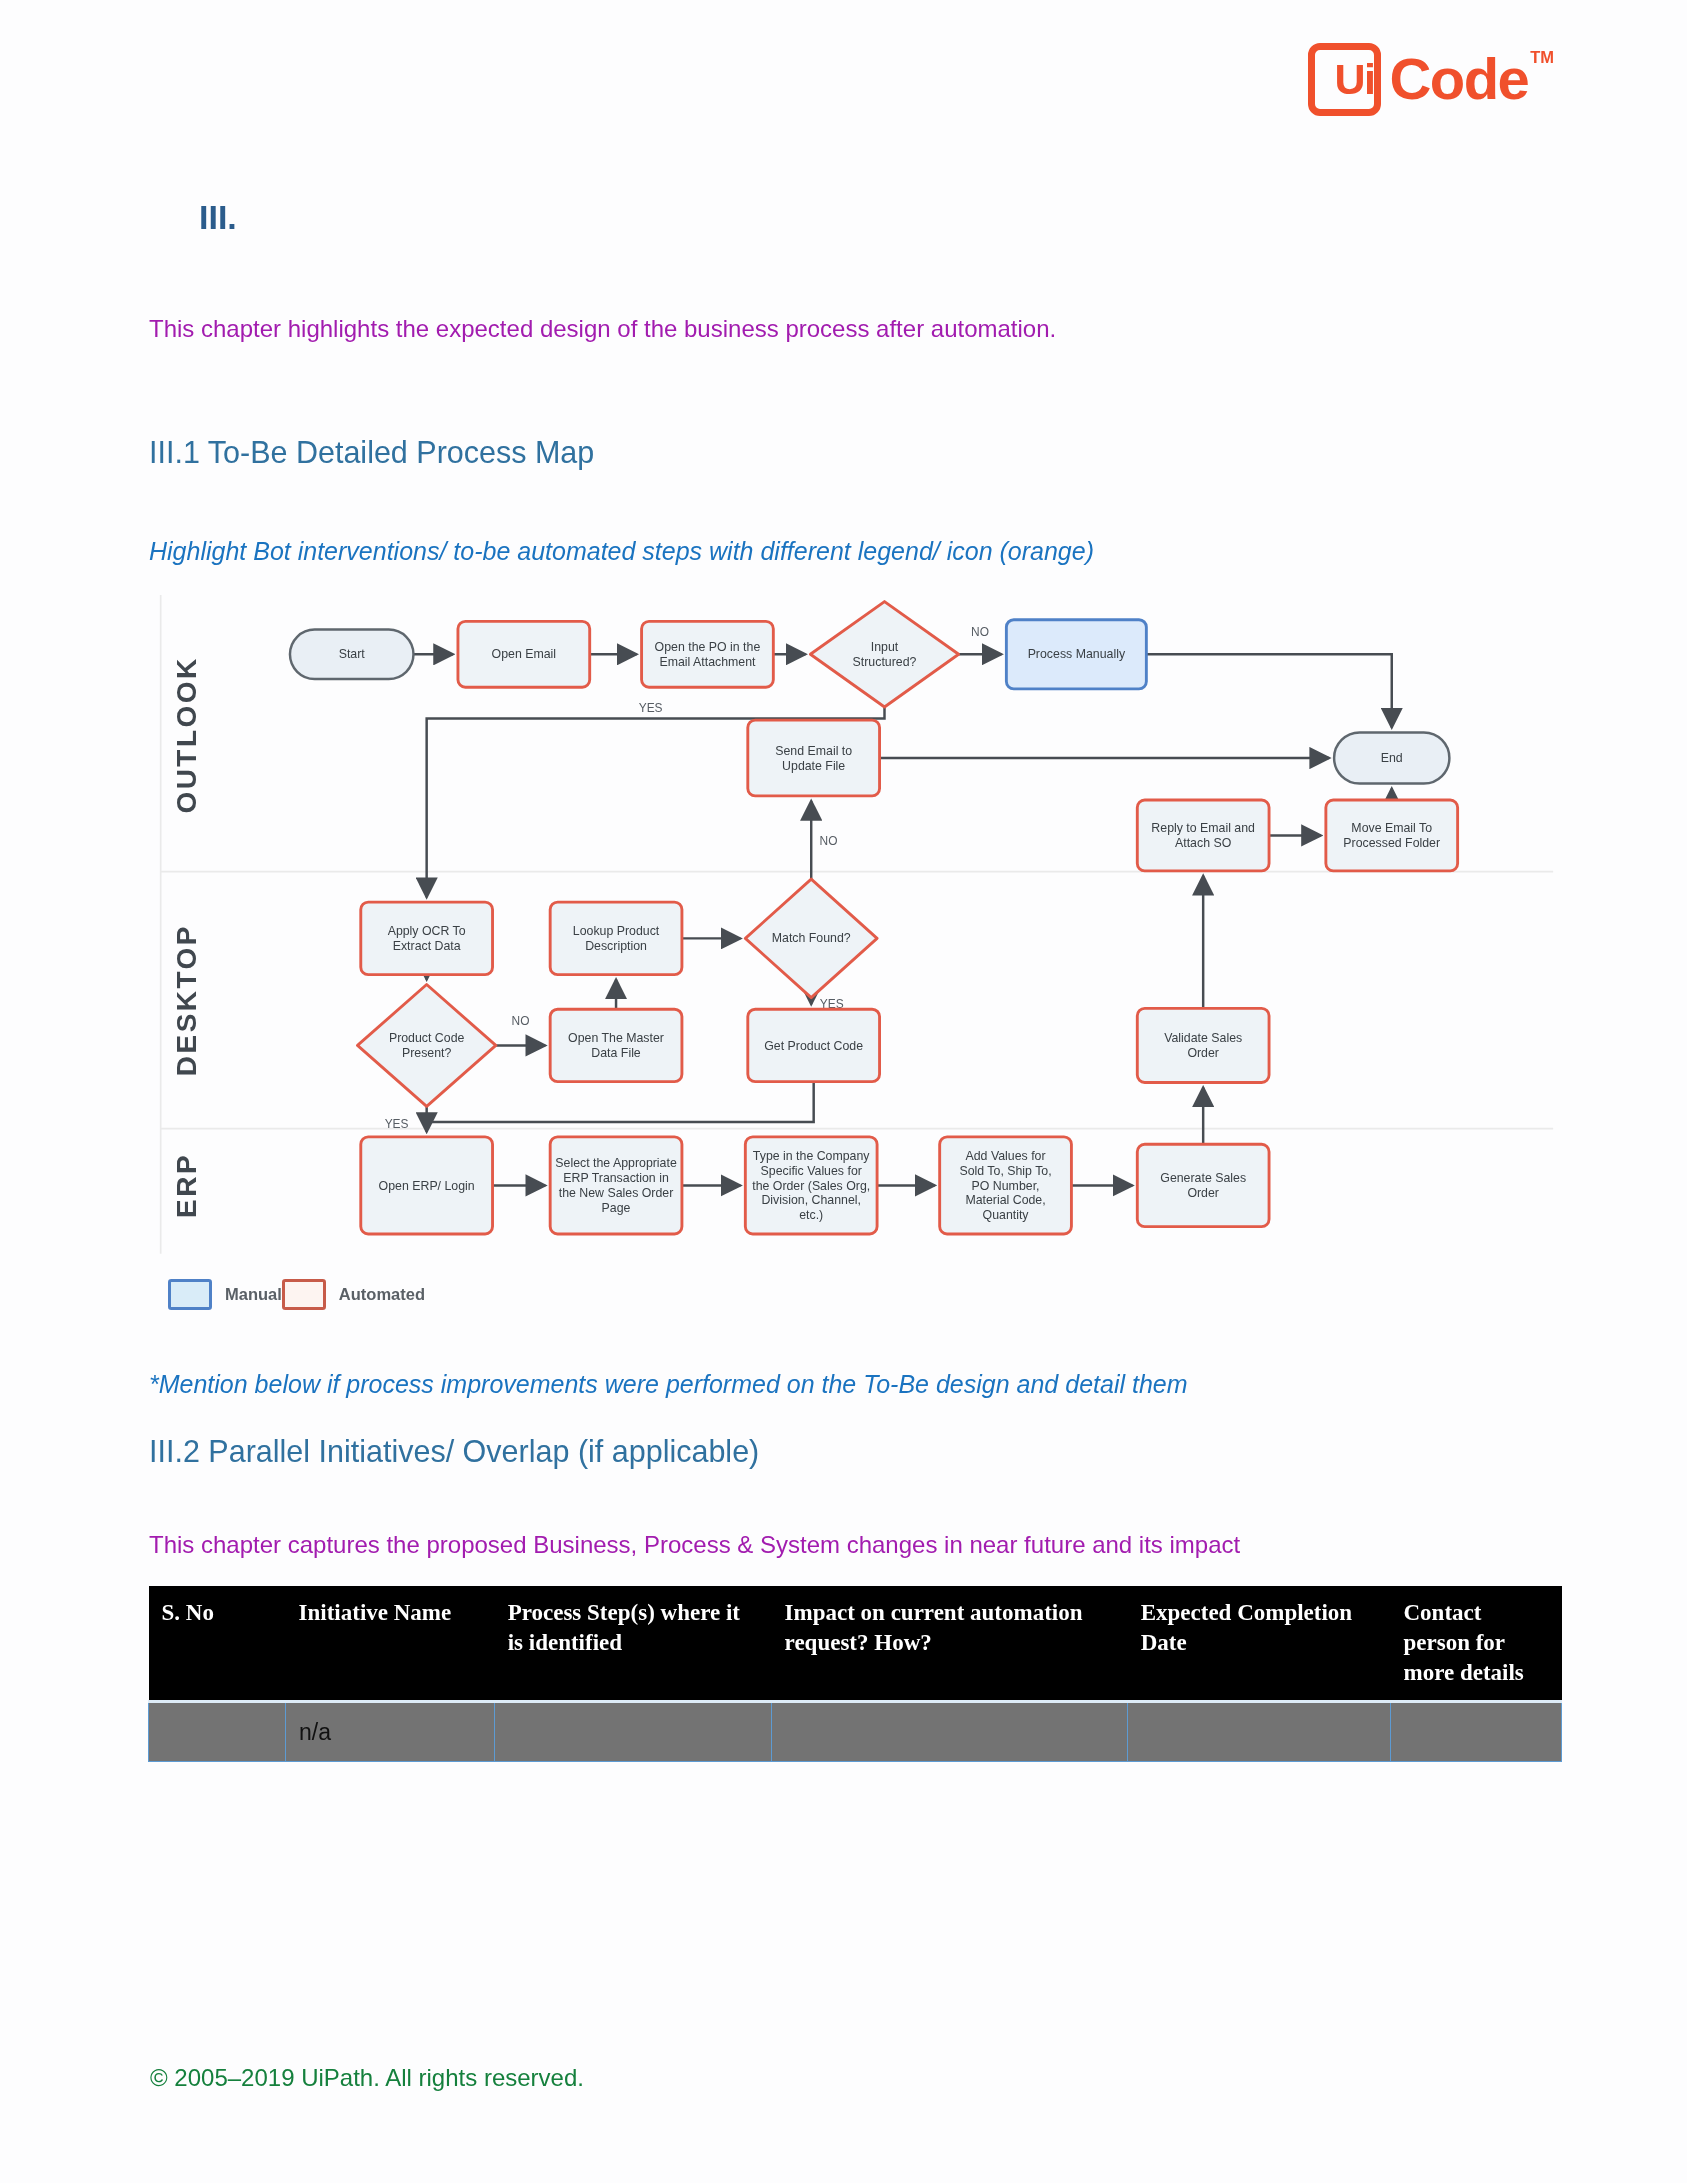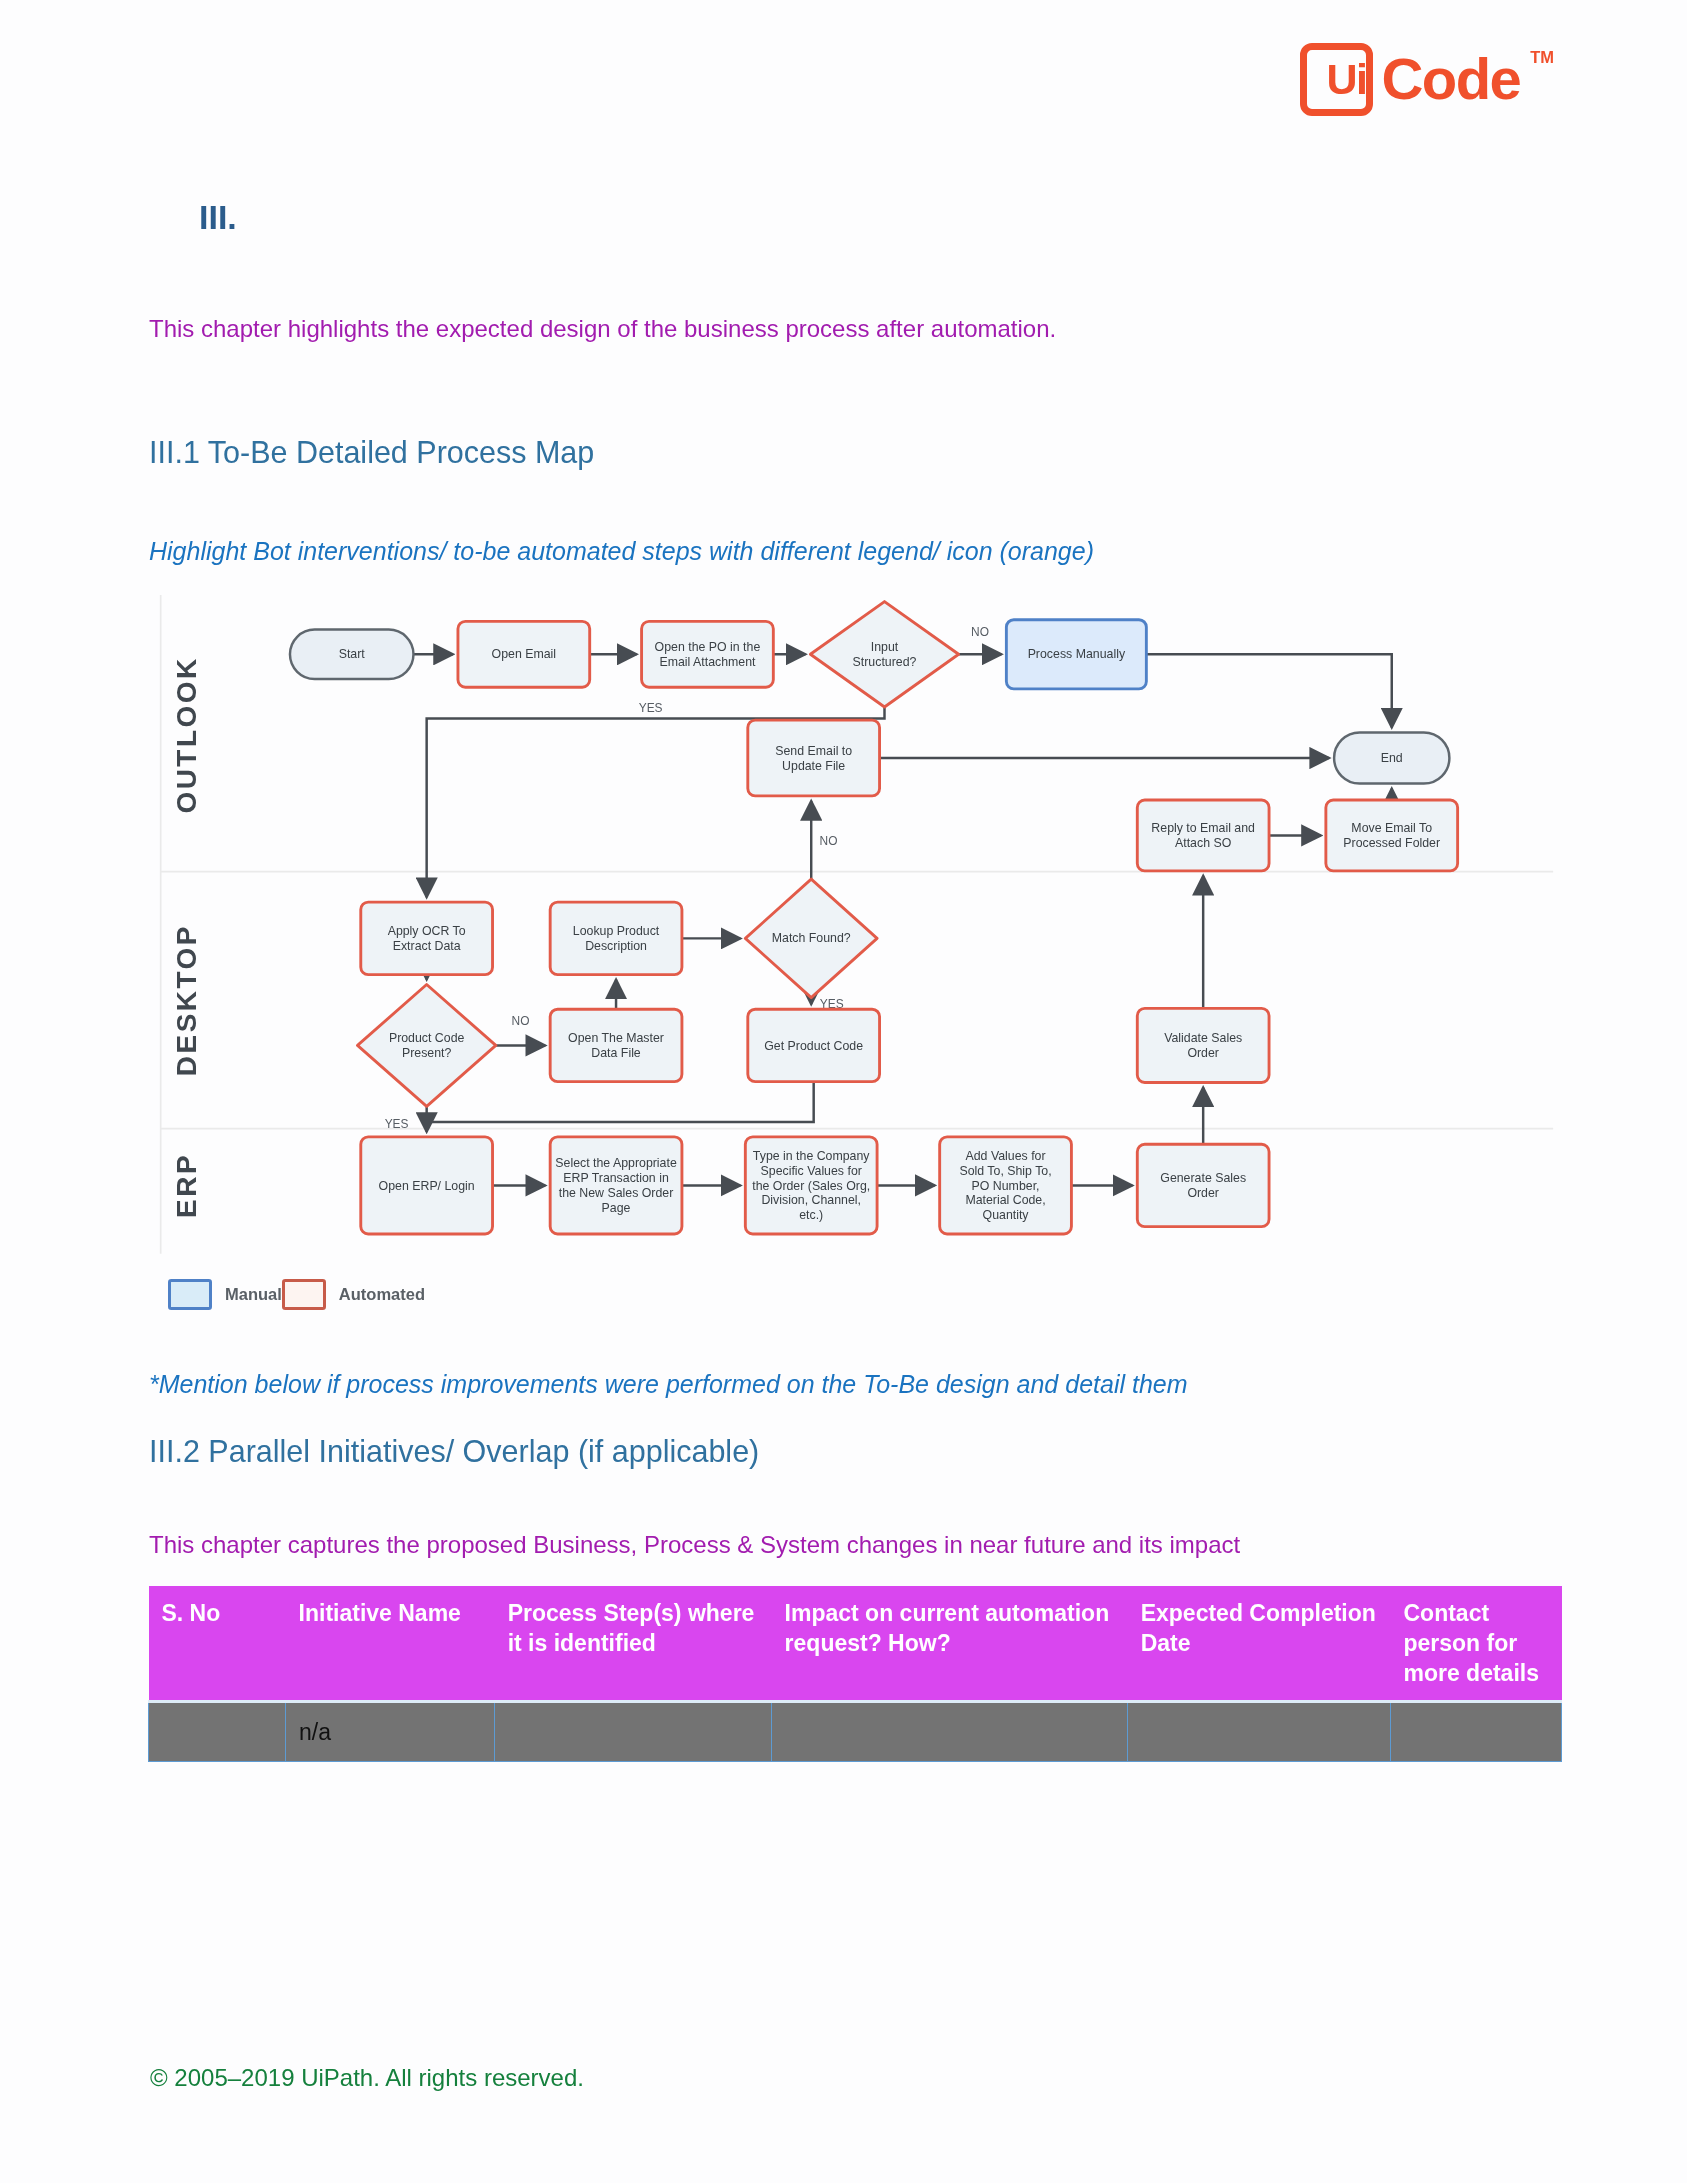--- a/index.html
+++ b/index.html
@@ -5,21 +5,21 @@
   html,body{margin:0;padding:0;}
   body{width:1687px;height:2183px;position:relative;background:#fdfdfe;
        font-family:"Liberation Sans", sans-serif;color:#1a1a1a;overflow:hidden;}
 
   
   .logo{position:absolute;top:43px;right:133px;display:flex;align-items:flex-start;color:#f0502c;}
   .logo-square{width:59px;height:59px;border:7.4px solid #f0502c;border-radius:12px;
       display:flex;align-items:center;justify-content:flex-end;
       font-size:43px;font-weight:bold;letter-spacing:-1.6px;}
   .logo-word{font-size:58px;font-weight:bold;line-height:71px;margin-left:8.2px;letter-spacing:-1.6px;}
-  .logo-tm{font-size:16.5px;font-weight:bold;margin-left:10px;line-height:28px;}
+  .logo-tm{font-size:16.5px;font-weight:bold;margin-left:2px;line-height:28px;}
 
   
   .h1{position:absolute;top:198px;left:199px;display:flex;gap:48px;
       font-size:34px;font-weight:bold;color:#2b5c8c;}
   .para{position:absolute;left:149px;font-size:24px;color:#a21caf;text-align:center;}
   .p1{top:315px;}
   .h2{position:absolute;left:149px;font-size:30.5px;font-weight:400;color:#30719f;}
   .h2-1{top:435px;}
   .h2-2{top:1434px;}
   .note{position:absolute;left:149px;font-style:italic;font-size:25px;color:#1a73c0;}
@@ -37,22 +37,22 @@
   
   .legend{position:absolute;left:168px;top:1279px;display:flex;font-weight:bold;}
   .legend-item{display:flex;align-items:center;gap:13px;}
   .legend-box{width:38px;height:25px;border-radius:3.3px;}
   .legend-box.manual{border:3.3px solid #4f81c7;background:#d9ecf8;}
   .legend-box.automated{border:3.3px solid #c75b49;background:#fdf4f1;}
   .legend-label{font-size:16.5px;color:#5a6066;}
 
   
   .tbl{position:absolute;left:148px;top:1586px;width:1414px;border-collapse:collapse;table-layout:fixed;}
-  .tbl th{background:#d946ef;color:#ffffff;font-size:23px;font-weight:bold;text-align:left;
-      vertical-align:top;padding:11.5px 13px;line-height:1.32;border:none;}
+  .tbl th{background:#000000;color:#ffffff;font-size:23px;font-weight:bold;text-align:left;
+      vertical-align:top;padding:11.5px 13px;line-height:1.32;border:none;font-family:Liberation Serif, serif;}
   .tbl td{background:#737373;border:1.6px solid #5d9bd3;height:48px;font-size:23px;color:#111;
       padding:5px 13px;vertical-align:middle;}
   .tbl tr.data-row{border-top:3.3px solid #ddebf7;}
   .c0{width:9.7%;}.c1{width:14.8%;}.c2{width:19.6%;}.c3{width:25.2%;}.c4{width:18.6%;}.c5{width:12.1%;}
 
   
   .footer{position:absolute;left:150px;top:2064px;font-size:24px;color:#15803d;}
 </style>
 </head>
 <body>

